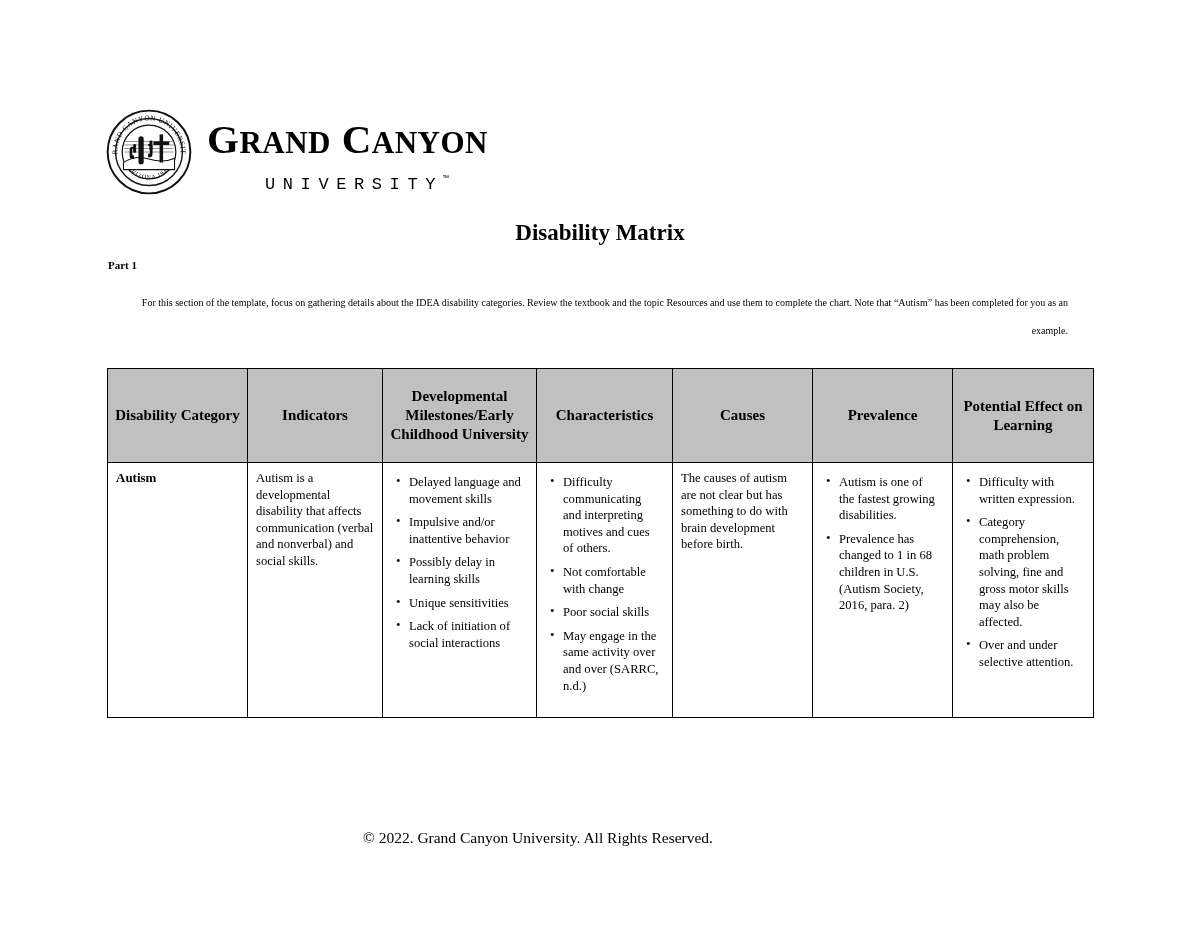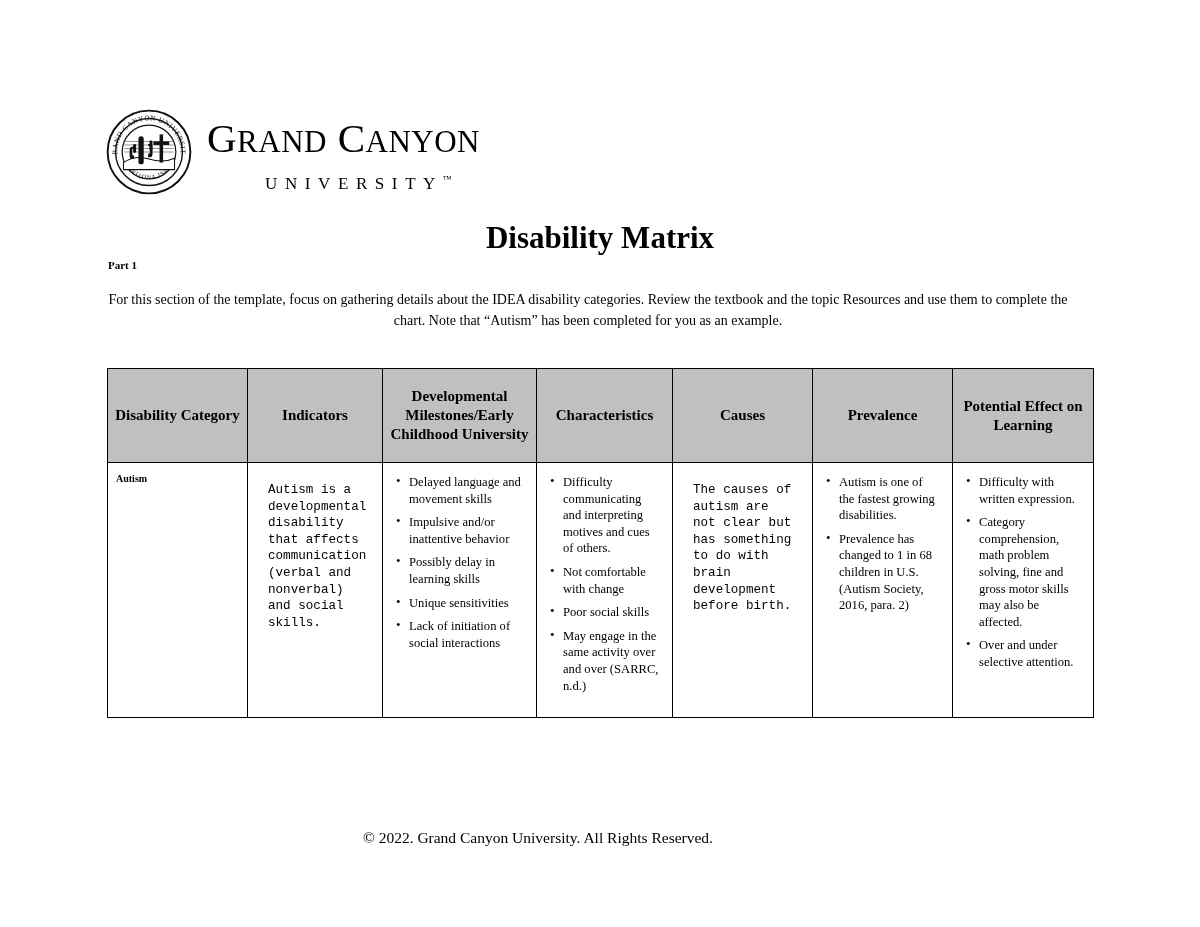--- a/index.html
+++ b/index.html
@@ -40,70 +40,70 @@
     display: flex;
     flex-direction: column;
     align-items: flex-start;
     padding-top: 6px;
   }
   .wordmark-top {
     font-family: "Liberation Serif", "DejaVu Serif", serif;
     font-size: 41px;
     line-height: 44px;
     letter-spacing: 0.5px;
-    font-weight: 400;
+    font-weight: 700;
     white-space: nowrap;
     text-align: right;
   }
   .wordmark-top .cap {
     font-size: 41px;
   }
   .wordmark-top .sc {
     font-size: 31px;
   }
   .wordmark-bottom {
-    font-family: Liberation Serif, serif;
+    font-family: Liberation Mono, monospace;
     font-size: 17px;
     letter-spacing: 7.6px;
     margin-top: 10px;
     margin-left: 58px;
     white-space: nowrap;
     position: relative;
   }
   .tm {
     font-size: 9px;
     vertical-align: super;
     letter-spacing: 0;
   }
 
   
   .doc-title {
     position: absolute;
     left: 0;
     top: 220px;
     width: 1200px;
     text-align: center;
-    font-size: 31px;
+    font-size: 23px;
     font-weight: bold;
   }
   .part-heading {
     position: absolute;
     left: 108px;
     top: 259px;
     font-size: 11px;
     font-weight: bold;
   }
   .intro {
     position: absolute;
     left: 108px;
     top: 289px;
     width: 960px;
-    font-size: 14px;
-    line-height: 21px;
-    text-align: center;
+    font-size: 10px;
+    line-height: 28px;
+    text-align: right;
   }
 
   
   .matrix-wrap {
     position: absolute;
     left: 107px;
     top: 368px;
     width: 986px;
   }
   table.matrix {
@@ -130,25 +130,24 @@
   }
   table.matrix tbody td {
     height: 255px;
     padding: 7px 8px 8px 8px;
     font-size: 12.6px;
     line-height: 16.6px;
     box-sizing: border-box;
   }
   .cat-name {
     font-weight: bold;
-    font-size: 10px;
+    font-size: 13px;
   }
   .plain-text {
-    margin: 12px;
-    font-family: Liberation Mono, monospace;
+    margin: 0;
   }
   ul.cell-list {
     margin: 4px;
     padding: 0 0 0 14px;
     list-style: none;
   }
   ul.cell-list li {
     position: relative;
     margin: 0 0 7px 0;
     padding-left: 0;

